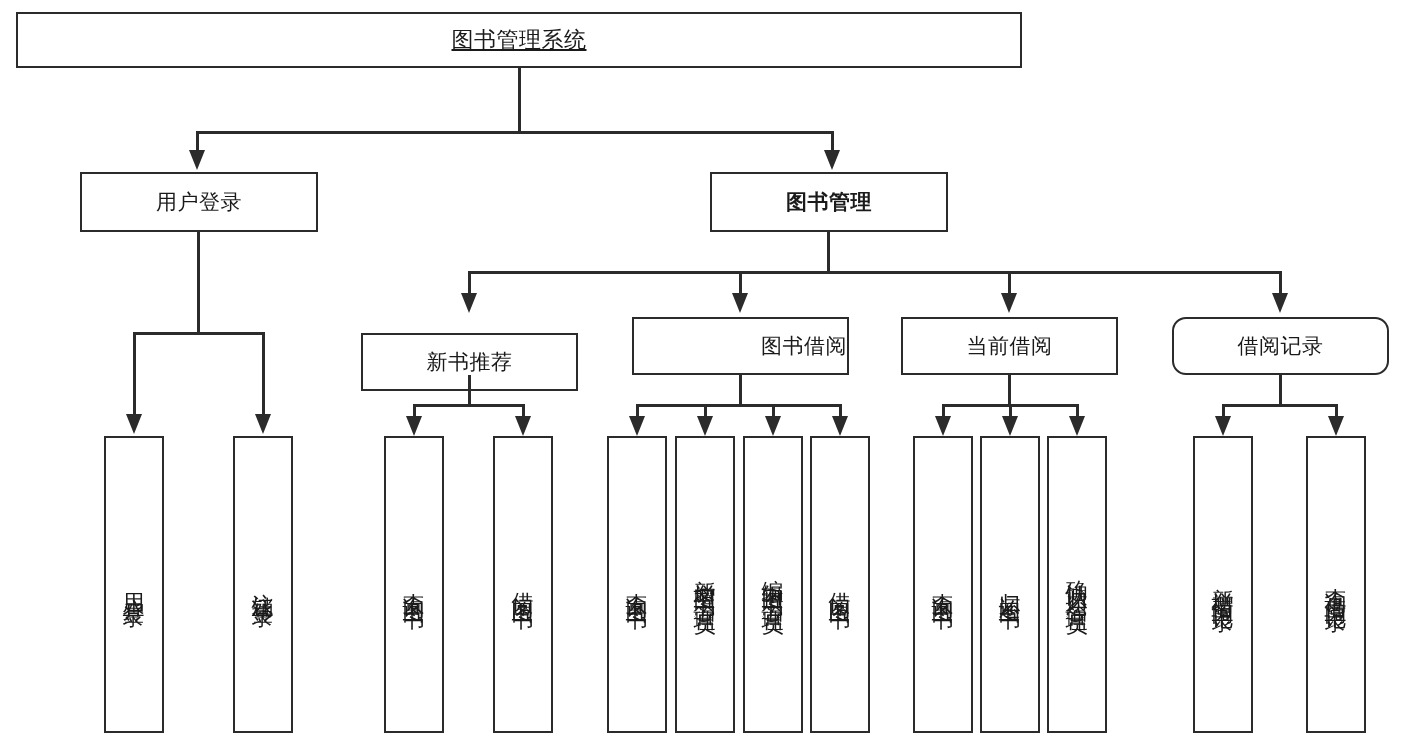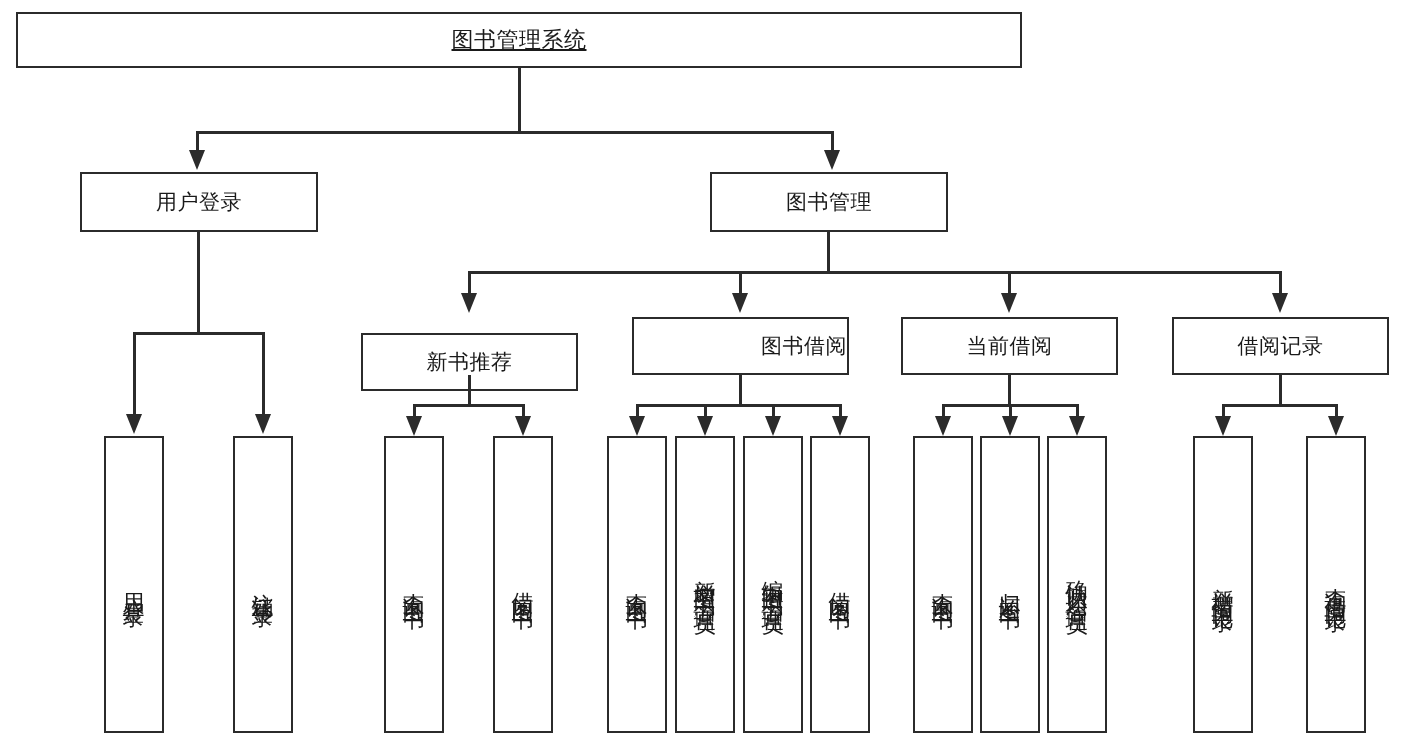--- a/index.html
+++ b/index.html
@@ -79,21 +79,21 @@
   <div class="line hline" style="left:196px;top:131px;width:638px;height:3px;"></div>
 
   <div class="line vline" style="left:196px;top:131px;width:3px;height:22px;"></div>
   <div class="arrow" style="left:189px;top:150px;"></div>
   <div class="line vline" style="left:831px;top:131px;width:3px;height:22px;"></div>
   <div class="arrow" style="left:824px;top:150px;"></div>
 
   <div class="node h" style="left:80px;top:172px;width:238px;height:60px;">
     <span class="lbl">用户登录</span>
   </div>
-  <div class="node h" style="left:710px;top:172px;width:238px;height:60px;">
+  <div class="node h" style="left:710px;top:172px;width:238px;height:60px;font-weight:bold;">
     <span class="lbl">图书管理</span>
   </div>
 
   <div class="line vline" style="left:197px;top:232px;width:3px;height:102px;"></div>
   <div class="line hline" style="left:133px;top:332px;width:132px;height:3px;"></div>
   <div class="line vline" style="left:133px;top:332px;width:3px;height:84px;"></div>
   <div class="arrow" style="left:126px;top:414px;"></div>
   <div class="line vline" style="left:262px;top:332px;width:3px;height:84px;"></div>
   <div class="arrow" style="left:255px;top:414px;"></div>
 
@@ -118,21 +118,21 @@
 
   <div class="node h" style="left:361px;top:333px;width:217px;height:58px;">
     <span class="lbl">新书推荐</span>
   </div>
   <div class="node h" style="left:632px;top:317px;width:217px;height:58px;justify-content:flex-end;">
     <span class="lbl">图书借阅</span>
   </div>
   <div class="node h" style="left:901px;top:317px;width:217px;height:58px;">
     <span class="lbl">当前借阅</span>
   </div>
-  <div class="node h" style="left:1172px;top:317px;width:217px;height:58px;">
+  <div class="node h" style="left:1172px;top:317px;width:217px;height:58px;border-radius:14px;">
     <span class="lbl">借阅记录</span>
   </div>
 
   <div class="line vline" style="left:468px;top:375px;width:3px;height:31px;"></div>
   <div class="line hline" style="left:413px;top:404px;width:112px;height:3px;"></div>
   <div class="line vline" style="left:413px;top:404px;width:3px;height:14px;"></div>
   <div class="arrow" style="left:406px;top:416px;"></div>
   <div class="line vline" style="left:522px;top:404px;width:3px;height:14px;"></div>
   <div class="arrow" style="left:515px;top:416px;"></div>
 

